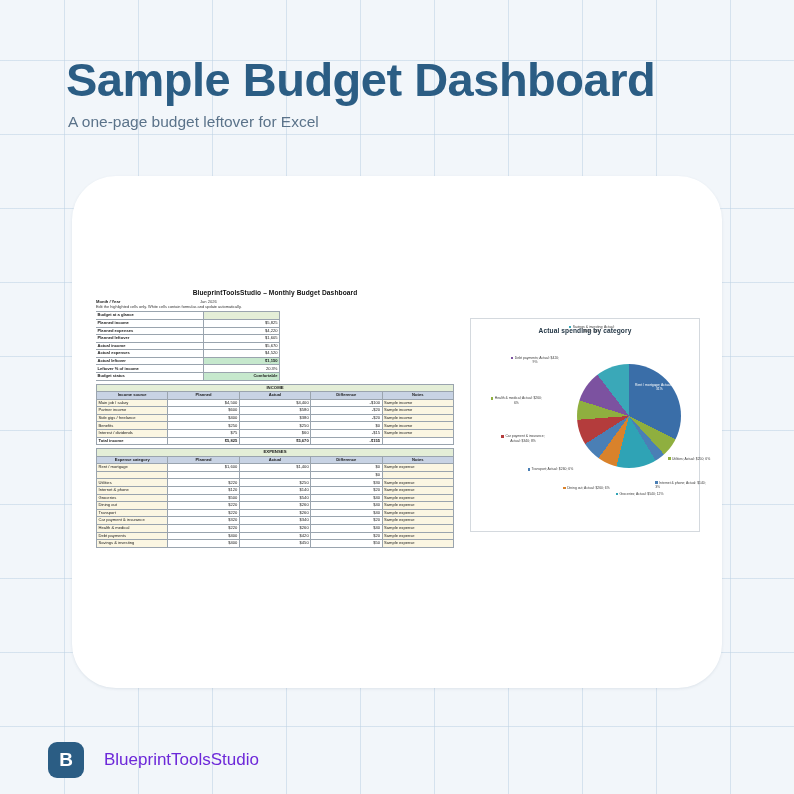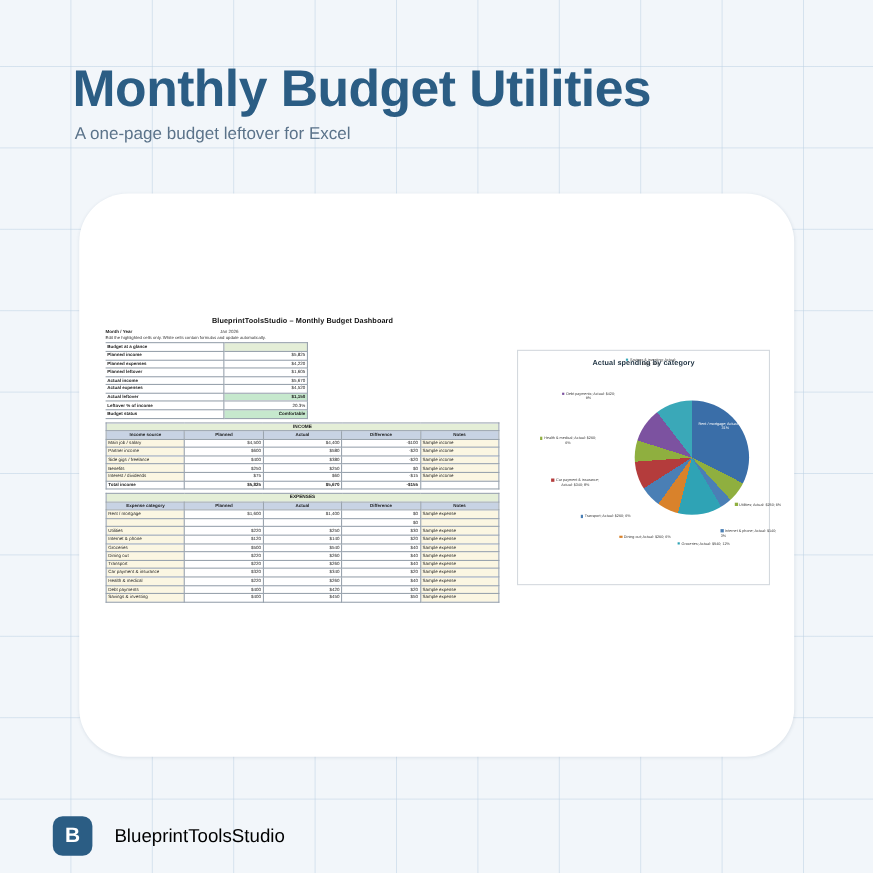--- a/index.html
+++ b/index.html
@@ -94,30 +94,30 @@
   .plabel.ctr{text-align:center;}
   .plabel.rt{text-align:left;}
 
   
   .brand{position:absolute;left:48px;top:742px;display:flex;align-items:center;}
   .brand-badge{
     width:36px;height:36px;border-radius:9px;background:#2b5d84;
     color:#fff;font-size:19px;font-weight:bold;
     display:flex;align-items:center;justify-content:center;
   }
-  .brand-name{margin-left:20px;font-size:17px;color:#000000;}
+  .brand-name{margin-left:20px;font-size:17px;color:#6d28d9;}
 </style>
 </head>
 <body>
 
 <div id="grid"></div>
 
 <div id="page">
 
-  <div class="title">Monthly Budget Utilities</div>
+  <div class="title">Sample Budget Dashboard</div>
   <div class="subtitle">A one-page budget leftover for Excel</div>
 
   <div class="card"></div>
 
   <div class="sheet">
 
     <div class="sheet-title">BlueprintToolsStudio – Monthly Budget Dashboard</div>
 
     <div class="row-my">
       <span class="lbl">Month / Year</span>

